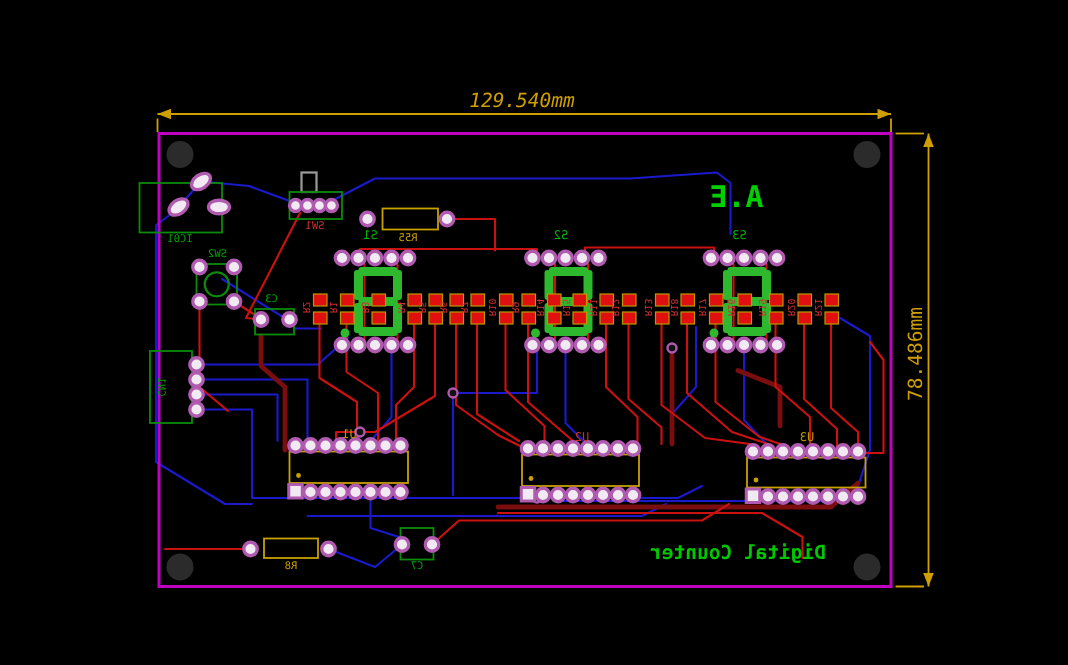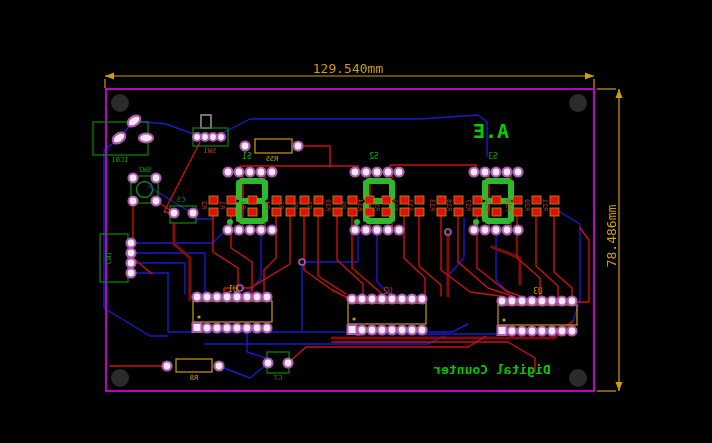--- a/index.html
+++ b/index.html
@@ -325,21 +325,21 @@
         <circle cx="552" cy="331" r="4.5" class="pad"></circle>
         <circle cx="562" cy="301" r="4.5" class="pad"></circle>
         <circle cx="562" cy="331" r="4.5" class="pad"></circle>
         <circle cx="572" cy="301" r="4.5" class="pad"></circle>
         <circle cx="572" cy="331" r="4.5" class="pad"></circle>
         <circle cx="504" cy="320" r="1.6" fill="#c8a000"></circle>
       </g>
 </svg>
 
 <div id="labels">
-  <span class="lbl" style="left:348px;top:68px;color:#cf9f00;font-size:13px;">129.540mm</span>
+  <span class="lbl" style="left:348px;top:68px;color:#cf9f00;font-size:13px;font-style:italic;">129.540mm</span>
   <span class="lbl rotl" style="left:611px;top:236px;color:#cf9f00;font-size:13px;">78.486mm</span>
   <span class="lbl mir bold" style="left:492px;top:369px;color:#00c800;font-size:13px;">Digital Counter</span>
   <span class="lbl mir bold" style="left:491px;top:131px;color:#00d000;font-size:20px;">A.E</span>
   <span class="lbl mir" style="left:120px;top:160px;color:#00a000;">IC01</span>
   <span class="lbl mir" style="left:210px;top:151px;color:#cc3333;">SW1</span>
   <span class="lbl mir" style="left:272px;top:159px;color:#c8a000;">R55</span>
   <span class="lbl mir" style="left:145px;top:170px;color:#00a000;">SW2</span>
   <span class="lbl mir" style="left:181px;top:200px;color:#00a000;">C3</span>
   <span class="lbl mirv" style="left:107px;top:258px;color:#00a000;">CN1</span>
   <span class="lbl mir" style="left:194px;top:378px;color:#c8a000;">R8</span>

